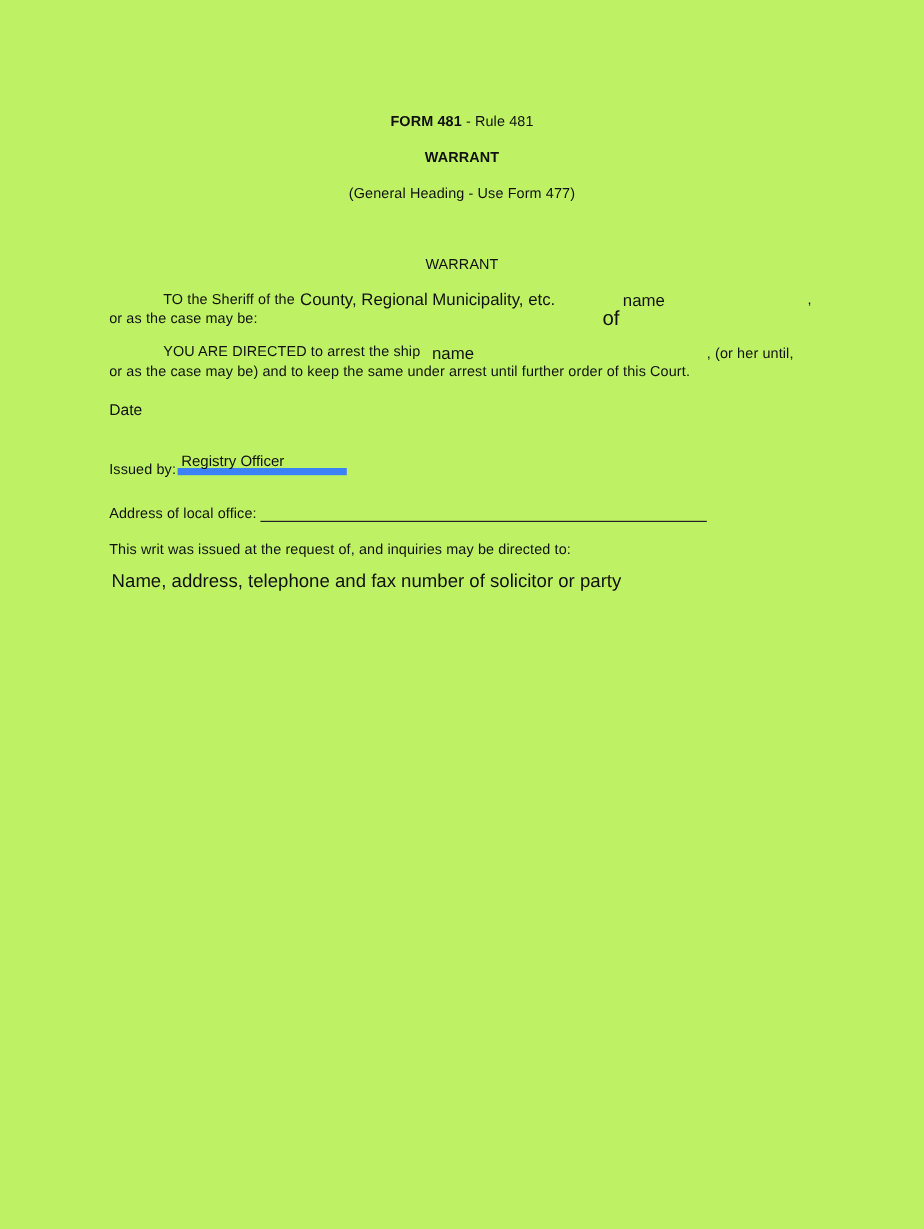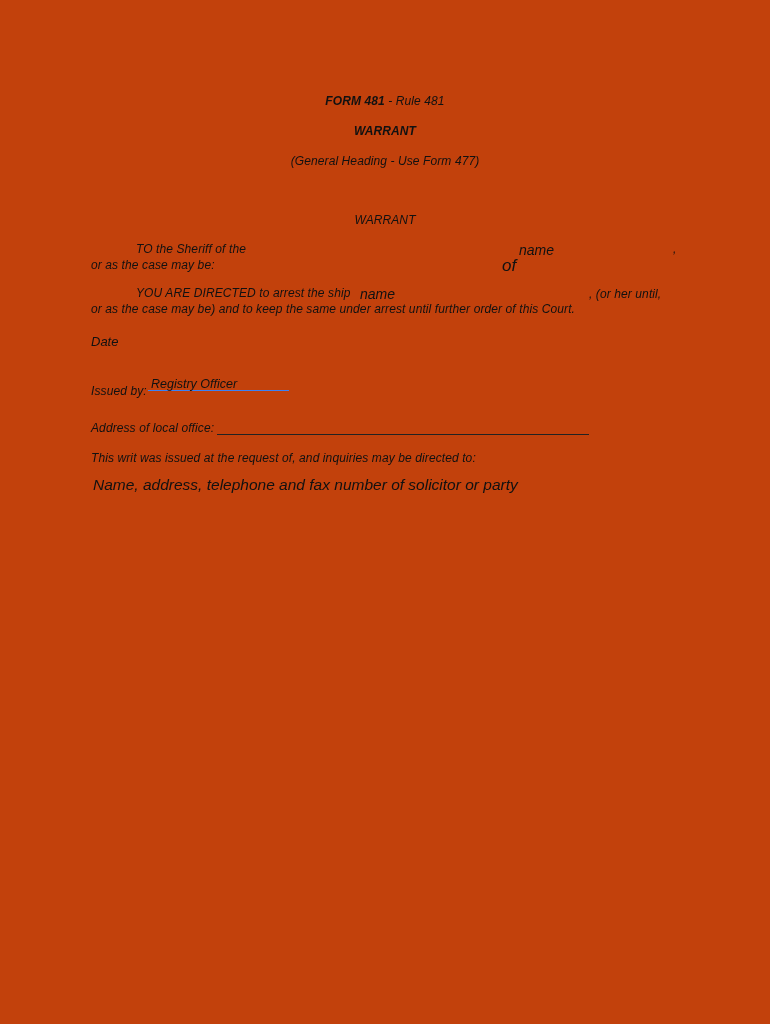--- a/index.html
+++ b/index.html
@@ -12,22 +12,21 @@
       height: 1024px;
       position: relative;
       overflow: hidden;
       font-family: "Liberation Sans", sans-serif;
       color: #111111;
     }
     .page {
       position: absolute;
       left: 0; top: 0;
       width: 770px; height: 1024px;
-      background: #c2410c;
-      font-style: italic;
+      background: #bef264;
     }
     .abs { position: absolute; white-space: nowrap; }
     .center { left: 0; width: 770px; text-align: center; }
     .small { font-size: 12px; letter-spacing: 0.1px; }
     .field { font-size: 14px; color: #111; }
     .field-lg { font-size: 15.5px; color: #111; }
     b { font-weight: bold; }
   </style>
 </head>
 <body>
@@ -41,34 +40,35 @@
   <div class="abs center small" style="top:124px;">
     <b>WARRANT</b>
   </div>
 
   <div class="abs center small" style="top:154px;">(General Heading - Use Form 477)</div>
 
 
   <div class="abs center small" style="top:213px;">WARRANT</div>
 
   <div class="abs small" style="left:136px; top:242px;">TO the Sheriff of the</div>
+  <div class="abs field" style="left:250px; top:241px;">County, Regional Municipality, etc.</div>
   <div class="abs" style="left:502px; top:256px; font-size:17px;">of</div>
   <div class="abs field" style="left:519px; top:242px;">name</div>
   <div class="abs small" style="left:673px; top:242px;">,</div>
   <div class="abs small" style="left:91px; top:258px;">or as the case may be:</div>
 
   <div class="abs small" style="left:136px; top:286px;">YOU ARE DIRECTED to arrest the ship</div>
   <div class="abs field" style="left:360px; top:286px;">name</div>
   <div class="abs small" style="left:589px; top:287px;">, (or her until,</div>
   <div class="abs small" style="left:91px; top:302px;">or as the case may be) and to keep the same under arrest until further order of this Court.</div>
 
   <div class="abs" style="left:91px; top:334px; font-size:13px;">Date</div>
 
   <div class="abs small" style="left:91px; top:384px;">Issued by:</div>
-  <div class="abs" style="left:148px; top:377px; width:141px; height:13px; border-bottom:1px solid #3b82f6;">
+  <div class="abs" style="left:148px; top:377px; width:141px; height:13px; border-bottom:6px solid #3b82f6;">
     <span style="position:absolute; left:3px; top:0; font-size:12.5px;">Registry Officer</span>
   </div>
 
   <div class="abs small" style="left:91px; top:421px;">Address of local office:</div>
   <div class="abs" style="left:217px; top:421px; width:372px; height:13px; border-bottom:1px solid #222;"></div>
 
   <div class="abs small" style="left:91px; top:451px;">This writ was issued at the request of, and inquiries may be directed to:</div>
 
   <div class="abs field-lg" style="left:93px; top:476px;">Name, address, telephone and fax number of solicitor or party</div>
 

